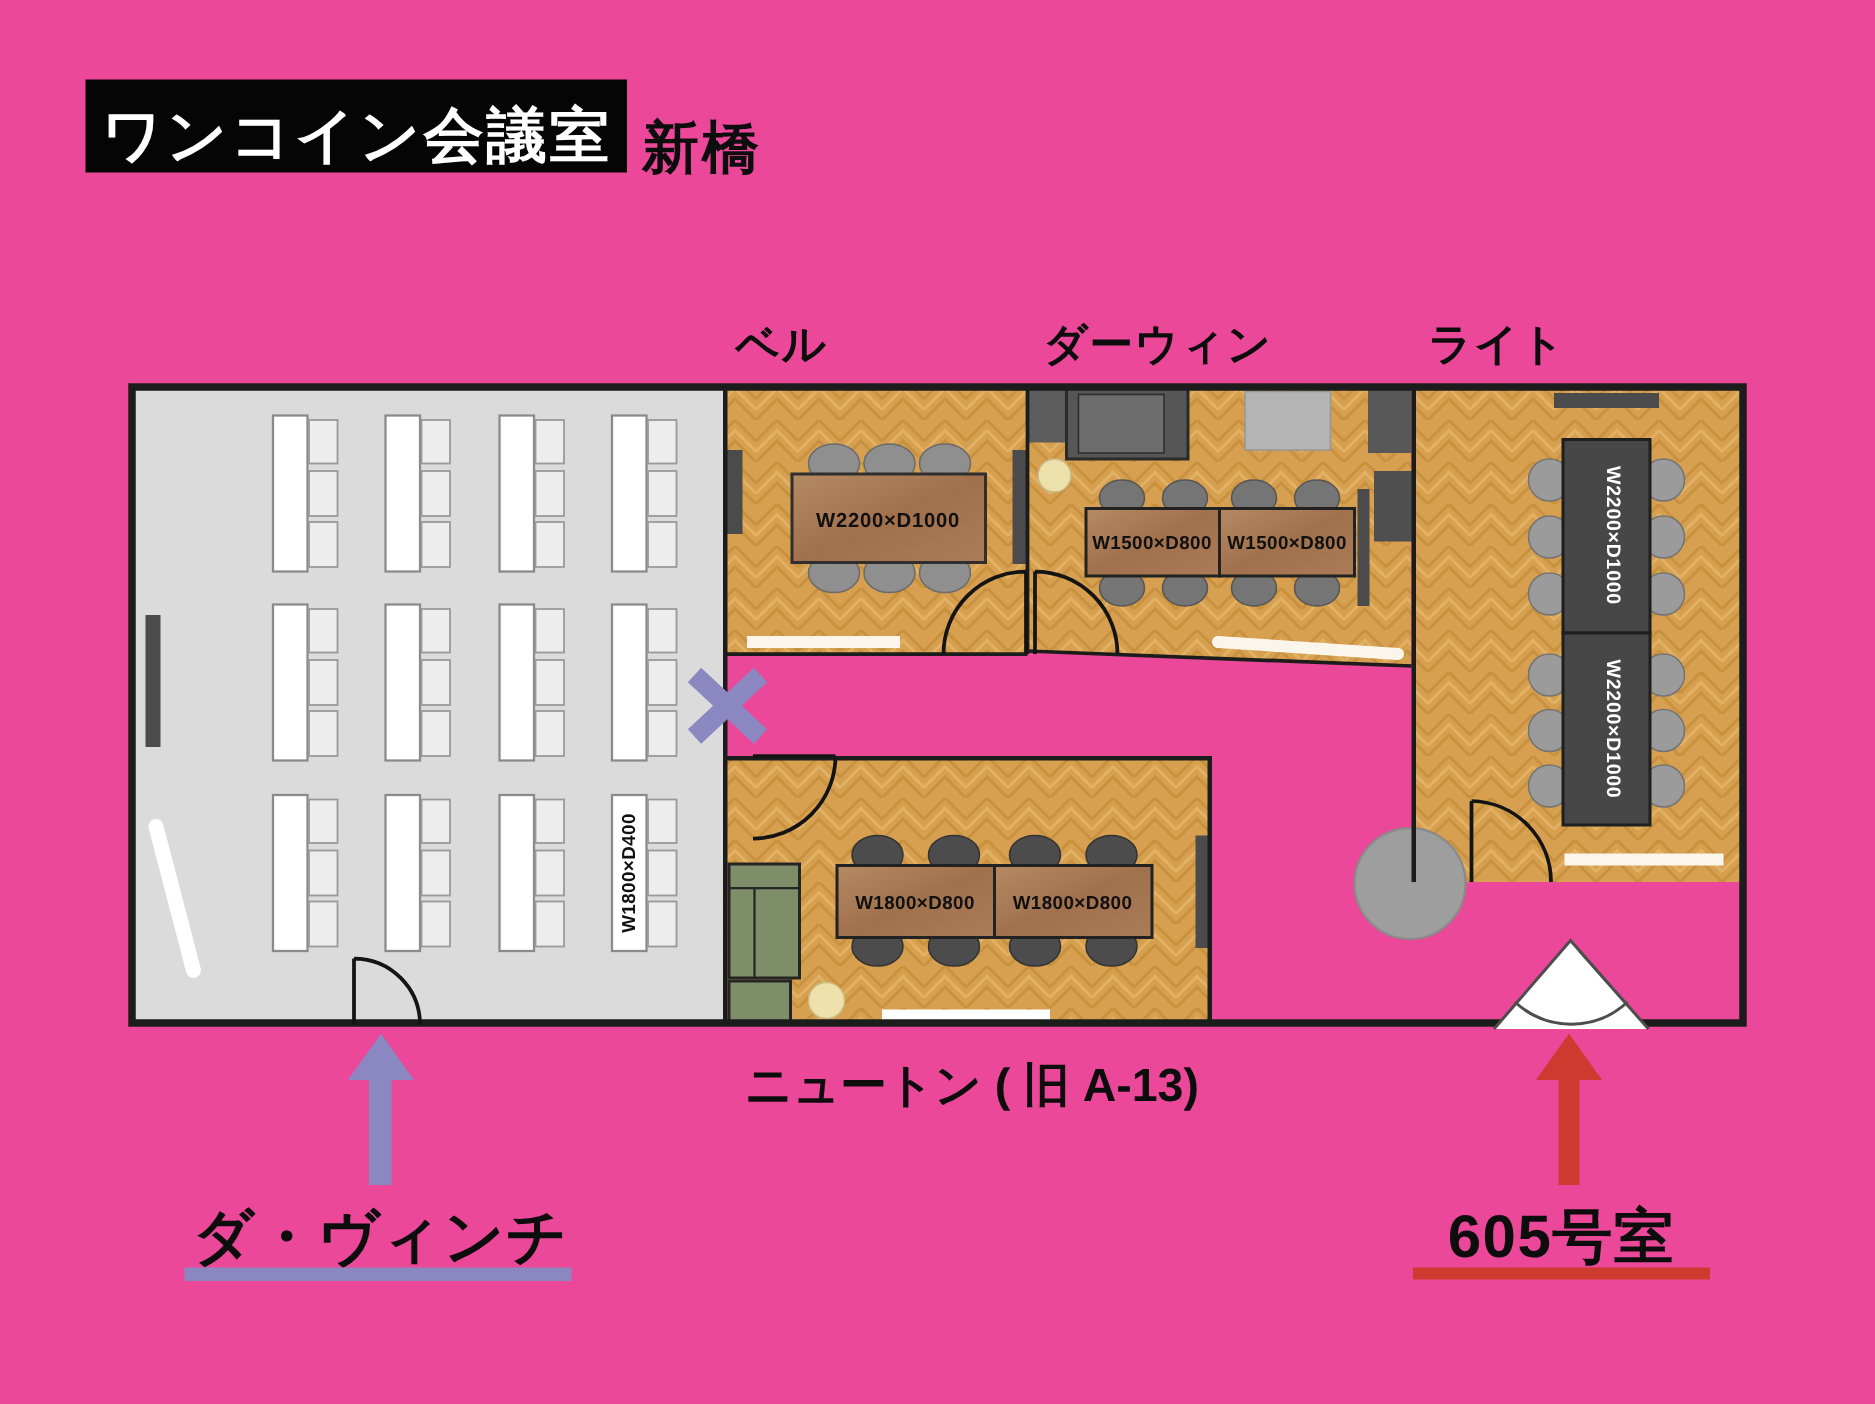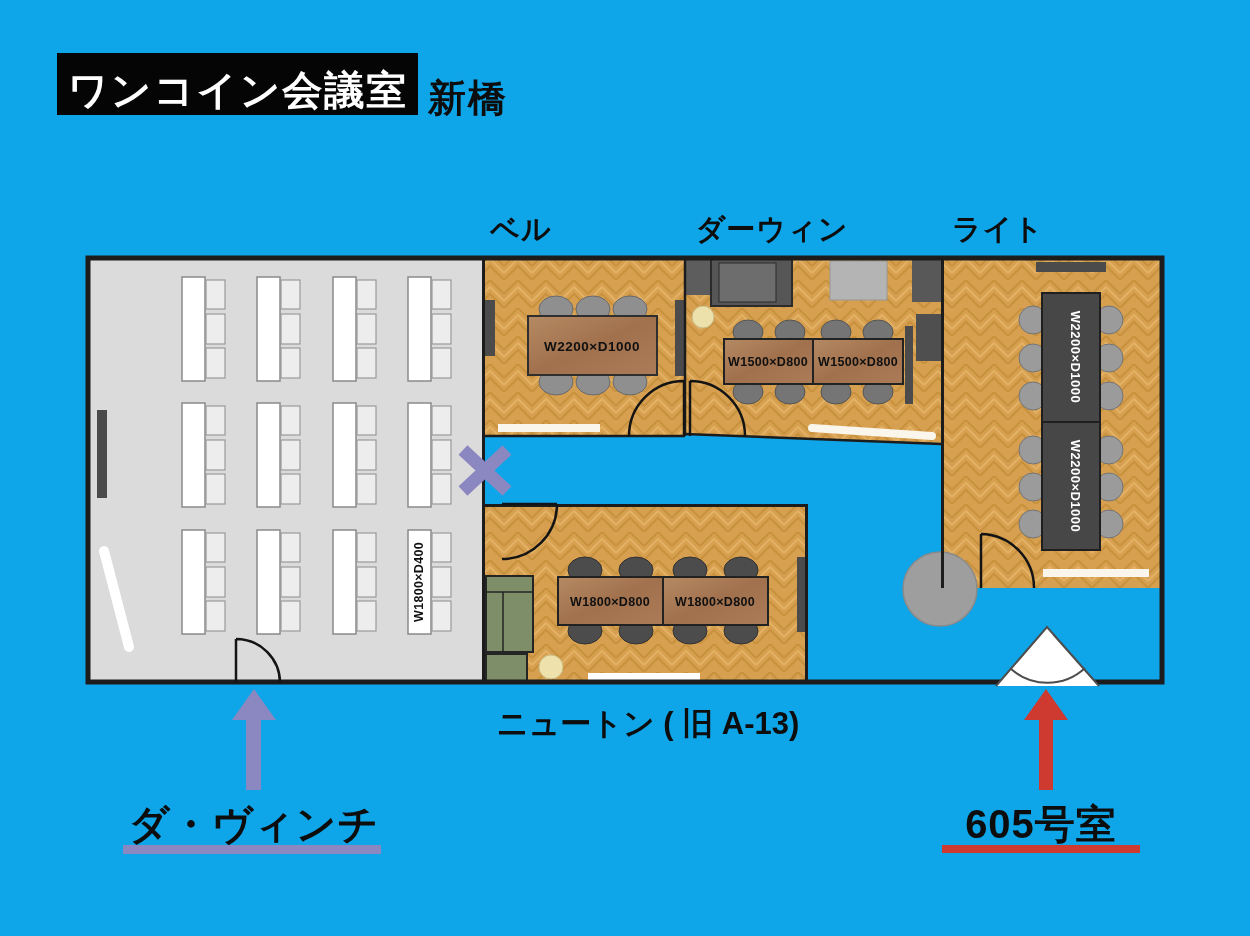--- a/index.html
+++ b/index.html
@@ -1,16 +1,16 @@
 <!DOCTYPE html>
 <html><head>
 <meta charset="utf-8">
 <style>
   html,body{margin:0;padding:0;background:#ffffff;}
-  .canvas{position:relative;width:1250px;height:936px;background:#0ea5e9;overflow:hidden;
+  .canvas{position:relative;width:1250px;height:936px;background:#ec4899;overflow:hidden;
           font-family:"Liberation Sans","DejaVu Sans",sans-serif;}
   svg{position:absolute;left:0;top:0;}
   text{font-family:"Liberation Sans","DejaVu Sans",sans-serif;font-weight:bold;}
   .t-logo{font-size:40px;fill:#ffffff;letter-spacing:2px;}
   .t-branch{font-size:38px;fill:#0d0d0d;letter-spacing:2px;}
   .t-room{font-size:29px;fill:#0d0d0d;letter-spacing:1px;}
   .t-note{font-size:31px;fill:#0d0d0d;}
   .t-big{font-size:40px;fill:#0d0d0d;letter-spacing:1px;}
   .t-dim{font-size:13.5px;fill:#101010;letter-spacing:.5px;}
   .t-dim-sm{font-size:12.5px;fill:#101010;letter-spacing:.3px;}

